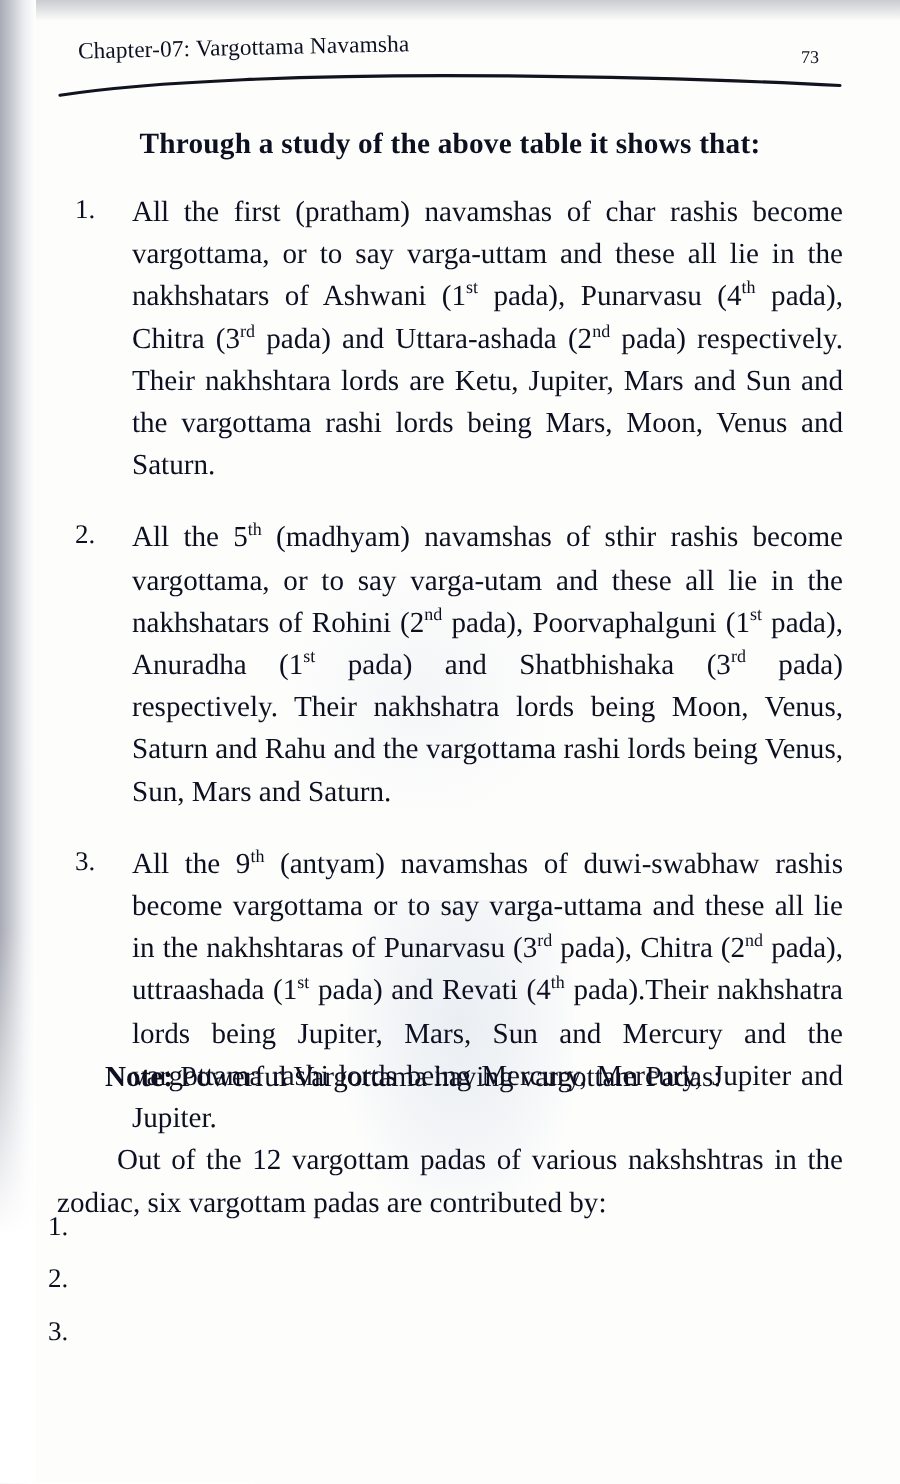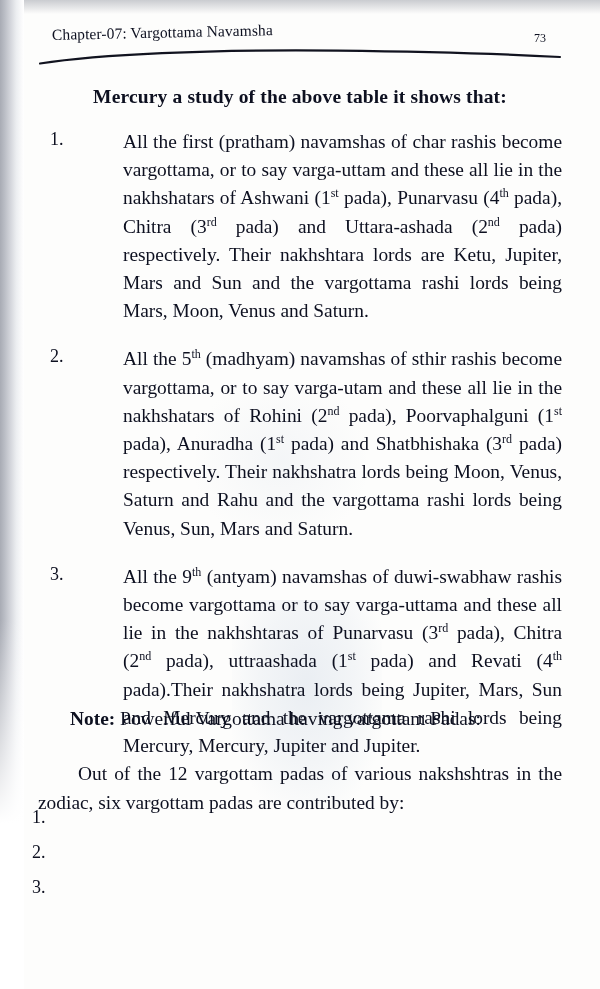--- a/index.html
+++ b/index.html
@@ -109,21 +109,20 @@
     left: 12px; top: 1px;
     font-size: 18px;
   }
   .body-item .txt {
     display: block;
     font-size: 19.4px;
     line-height: 28.2px;
     text-align: justify;
     text-justify: inter-word;
     hyphens: none;
-    margin-left: 35px;
   }
 
   
   .note-block {
     position: absolute;
     left: 38px; top: 705px;
     width: 524px;
     font-size: 19.4px;
     line-height: 28.4px;
   }
@@ -174,21 +173,21 @@
   <div class="watermark2"></div>
   <div class="watermark"></div>
 
   <div class="runhead">Chapter-07: Vargottama Navamsha</div>
   <div class="folio">73</div>
 
   <svg class="rule" viewBox="0 0 524 18" preserveAspectRatio="none">
     <path d="M2,15.5 C60,6.5 170,1.2 300,2.6 C400,3.7 470,6.2 522,9.0" fill="none" stroke="#11131f" stroke-width="2.1" stroke-linecap="round"></path>
   </svg>
 
-  <div class="headline">Mercury a study of the above table it shows that:</div>
+  <div class="headline">Through a study of the above table it shows that:</div>
 
   <div class="body-list">
     <div class="body-item">
       <span class="num">1.</span>
       <span class="txt">All the first (pratham) navamshas of char rashis become vargottama, or to say varga-uttam and these all lie in the nakhshatars of Ashwani (1<sup>st</sup> pada), Punarvasu (4<sup>th</sup> pada), Chitra (3<sup>rd</sup> pada) and Uttara-ashada (2<sup>nd</sup> pada) respectively. Their nakhshtara lords are Ketu, Jupiter, Mars and Sun and the vargottama rashi lords being Mars, Moon, Venus and Saturn.</span>
     </div>
     <div class="body-item">
       <span class="num">2.</span>
       <span class="txt">All the 5<sup>th</sup> (madhyam) navamshas of sthir rashis become vargottama, or to say varga-utam and these all lie in the nakhshatars of Rohini (2<sup>nd</sup> pada), Poorvaphalguni (1<sup>st</sup> pada), Anuradha (1<sup>st</sup> pada) and Shatbhishaka (3<sup>rd</sup> pada) respectively. Their nakhshatra lords being Moon, Venus, Saturn and Rahu and the vargottama rashi lords being Venus, Sun, Mars and Saturn.</span>
     </div>

